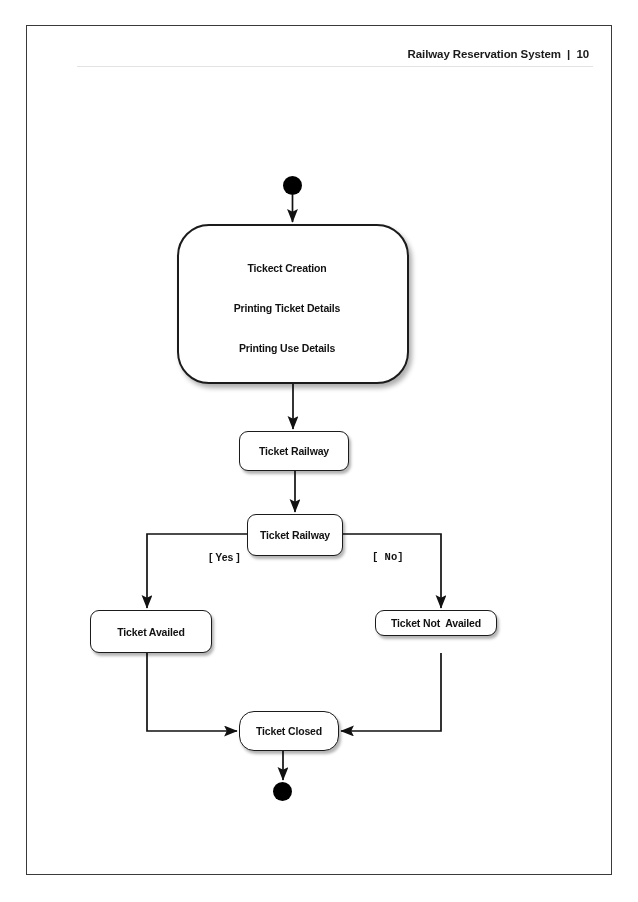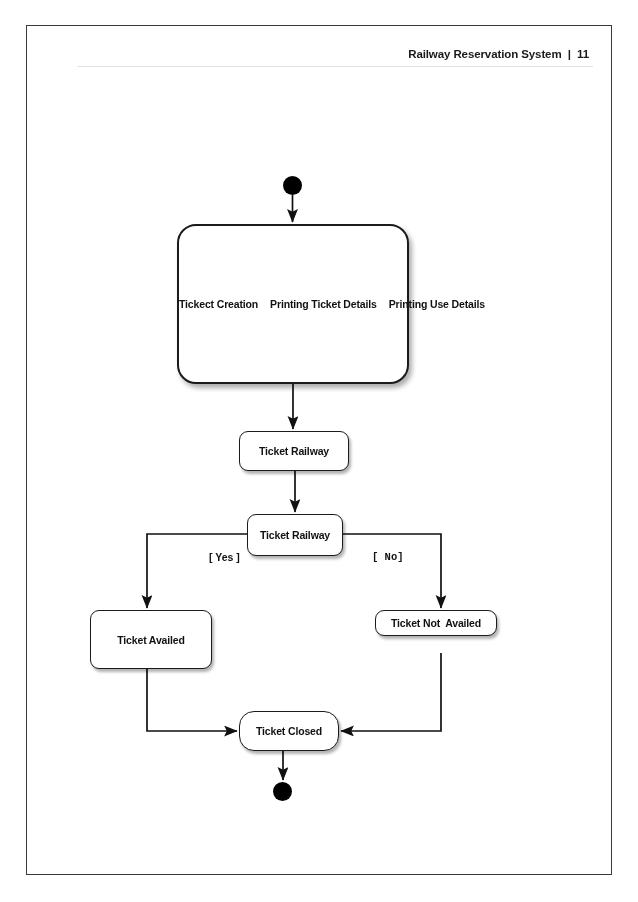--- a/index.html
+++ b/index.html
@@ -102,24 +102,25 @@
     color: #111111;
     white-space: pre;
     letter-spacing: -0.15px;
   }
 
   #node-composite {
     left: 150px;
     top: 198px;
     width: 232px;
     height: 160px;
-    border-radius: 19px;
+    border-radius: 32px;
     border-width: 2px;
     box-shadow: 3px 4px 5px rgba(0,0,0,0.32);
-    justify-content: space-between;
+    flex-direction: column;
+    justify-content: flex-end;
     padding-top: 28px;
   }
   #node-composite .composite-line {
     width: 100%;
     text-align: center;
     margin-bottom: 28px;
     padding-right: 12px;
     box-sizing: border-box;
     font-size: 10.5px;
     font-weight: bold;
@@ -134,21 +135,21 @@
   #node-ticket-issued {
     left: 220px;
     top: 488px;
     width: 96px;
     height: 42px;
   }
   #node-ticket-availed {
     left: 63px;
     top: 584px;
     width: 122px;
-    height: 59px;
+    height: 43px;
   }
   #node-ticket-not-availed {
     left: 348px;
     top: 584px;
     width: 122px;
     height: 26px;
   }
   #node-ticket-closed {
     left: 212px;
     top: 685px;
@@ -187,21 +188,21 @@
     width: 19px;
     height: 19px;
   }
 </style>
 </head>
 <body>
 
 <div id="page-sheet">
 
   <div id="doc-header">
-    <div id="header-text">Railway Reservation System  |  11</div>
+    <div id="header-text">Railway Reservation System  |  10</div>
   </div>
   <div id="header-rule"></div>
 
 
   <div id="diagram">
 
     <svg id="edges" viewBox="0 0 586 850">
       <defs>
         <marker id="arrow" markerWidth="9" markerHeight="9" refX="7.6" refY="3.2" orient="auto" markerUnits="strokeWidth">
           <path d="M0,0 L8,3.2 L0,6.4 L1.6,3.2 z" fill="#111111"></path>

